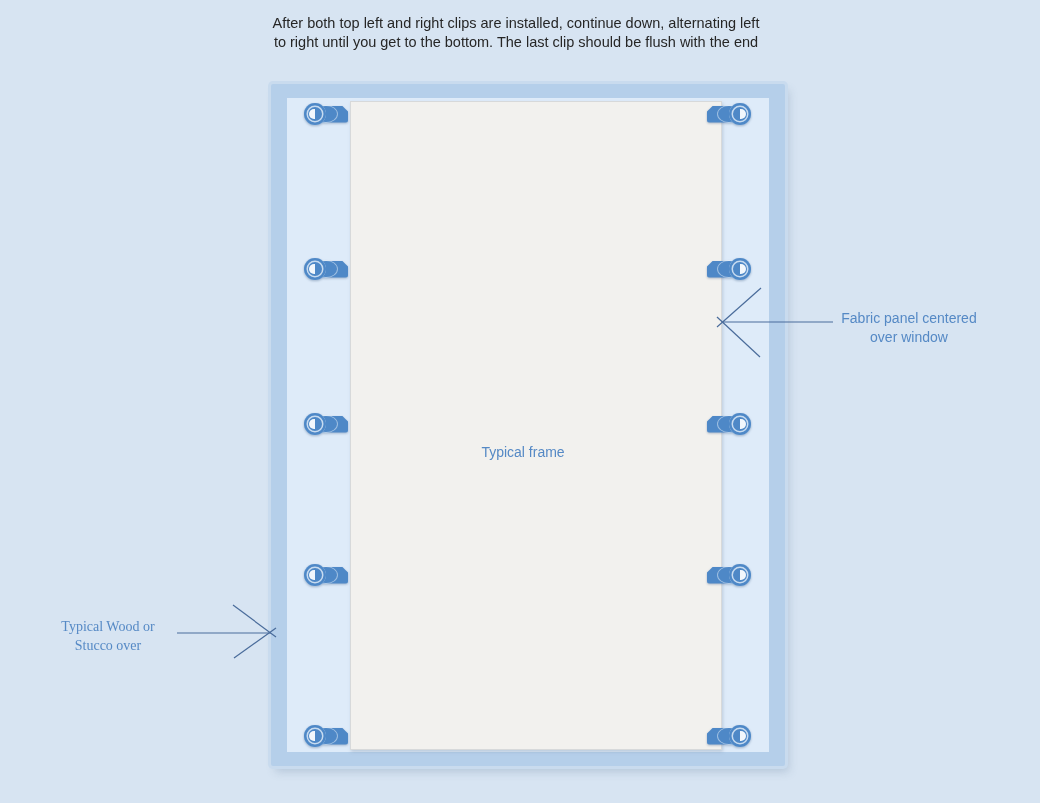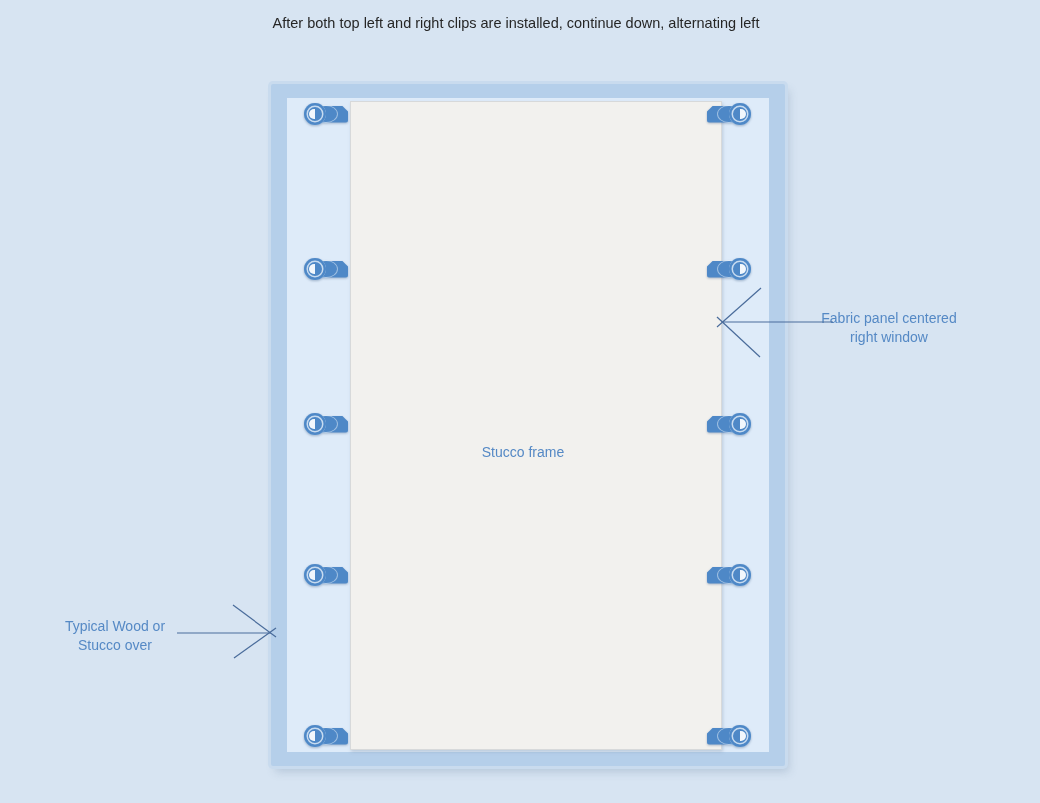--- a/index.html
+++ b/index.html
@@ -46,22 +46,22 @@
 
   
   .blue-label{
     position:absolute;
     font-size:14px;line-height:19px;
     color:var(--label_blue,#5589c5);
     text-align:center;
   }
   .blue-label div{white-space:nowrap;}
   .label-window-frame{left:338px;top:443px;width:370px;}
-  .label-fabric-panel{left:804px;top:309px;width:170px;}
-  .label-trim{left:39px;top:617px;width:152px;}
+  .label-fabric-panel{left:824px;top:309px;width:170px;}
+  .label-trim{left:32px;top:617px;width:152px;font-family:Liberation Serif, serif;}
 
   
   .arrows{
     position:absolute;left:0;top:0;width:1040px;height:803px;
     pointer-events:none;
     color:var(--arrow_line,#4a6c9b);
     z-index:12;
   }
   .arrows line{stroke:currentColor;stroke-width:1.2;}
 
@@ -97,20 +97,21 @@
     border-radius:6px 0 0 6px;
   }
 </style>
 </head>
 <body>
 
 <div class="page">
 
   <div class="instruction">
     <div>After both top left and right clips are installed, continue down, alternating left</div>
+    <div>to right until you get to the bottom. The last clip should be flush with the end</div>
   </div>
 
   <div class="trim-frame"></div>
   <div class="window-inner"></div>
 
   <div class="fabric-panel"></div>
 
   <div class="clips-layer">
       <div class="clip left" style="top: 103px; left: 302px;">
         <div class="clip-body"></div>
@@ -178,26 +179,26 @@
       <div class="clip right" style="top: 725px; left: 707px;">
         <div class="clip-body"></div>
         <div class="clip-ring"></div>
         <div class="clip-head">
           <div class="clip-moon"></div>
         </div>
       </div>
     </div>
 
   <div class="blue-label label-window-frame">
-    <div>Stucco frame</div>
+    <div>Typical frame</div>
   </div>
 
   <div class="blue-label label-fabric-panel">
     <div>Fabric panel centered</div>
-    <div>right window</div>
+    <div>over window</div>
   </div>
 
   <div class="blue-label label-trim">
     <div>Typical Wood or</div>
     <div>Stucco over</div>
   </div>
 
   <svg class="arrows" viewBox="0 0 1040 803">
     <g>
       <line x1="833" y1="322" x2="723" y2="322"></line>

